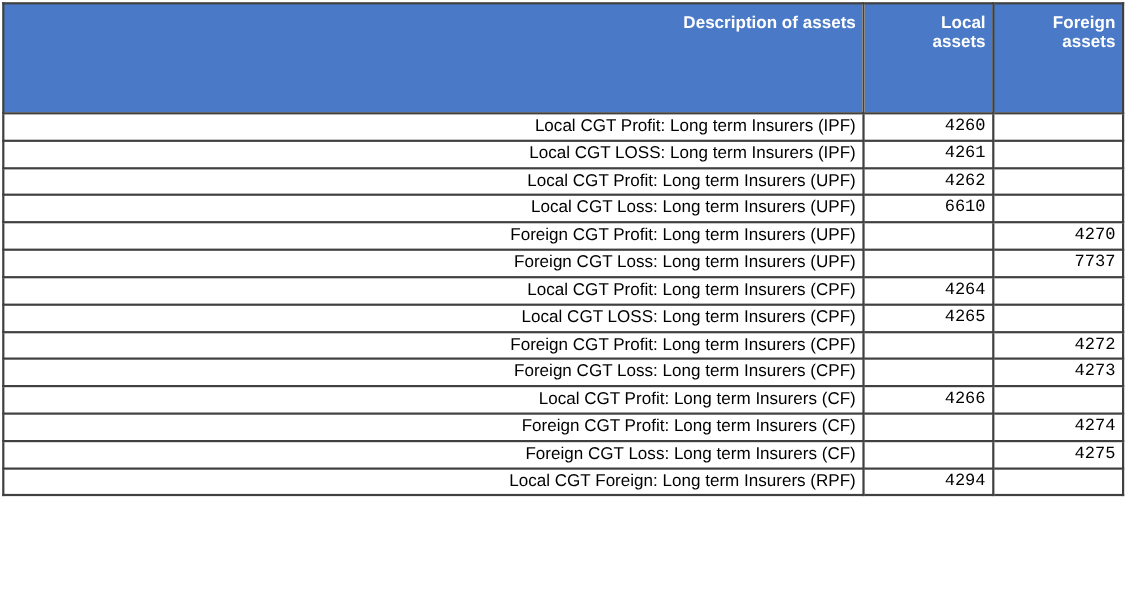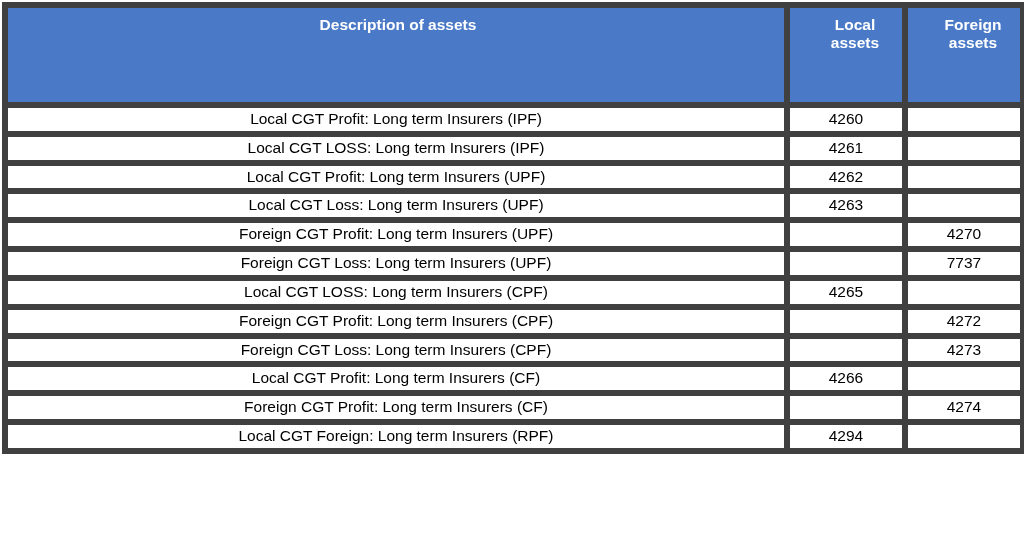--- a/index.html
+++ b/index.html
@@ -23,27 +23,27 @@
     table-layout: fixed;
     width: 1020px;
     margin: 2px 0 0 2px;
   }
   table.asset-table col.c-desc { width: 782px; }
   table.asset-table col.c-local { width: 118px; }
   table.asset-table col.c-foreign { width: 118px; }
 
   table.asset-table th,
   table.asset-table td {
-    border: 6px solid #404040;
+    border: 2px solid #404040;
     padding: 2px 6px 3px 6px;
     font-size: 15.5px;
     line-height: 1.15;
     color: #000000;
     vertical-align: top;
-    text-align: center;
+    text-align: right;
     background: #ffffff;
     height: 21px;
     box-sizing: border-box;
     white-space: nowrap;
     overflow: hidden;
     margin-top: 48px;
   }
   table.asset-table thead th {
     background: #4a7ac7;
     color: #ffffff;
@@ -54,20 +54,21 @@
   }
   table.asset-table thead th.desc-head {
     padding-left: 10px;
   }
   table.asset-table thead th.num-head {
     padding-left: 24px;
   }
   .hdr-line { display: block; }
   td.num {
     padding-left: 8px;
+    font-family: Liberation Mono, monospace;
   }
   td.desc {
     padding-left: 8px;
   }
 </style>
 </head>
 <body>
 
 <div class="table-wrap">
   <table class="asset-table">
@@ -102,32 +103,37 @@
           <td class="num">4261</td>
           <td class="num"></td>
         </tr>
         <tr>
           <td class="desc">Local CGT Profit: Long term Insurers (UPF)</td>
           <td class="num">4262</td>
           <td class="num"></td>
         </tr>
         <tr>
           <td class="desc">Local CGT Loss: Long term Insurers (UPF)</td>
-          <td class="num">4263</td>
+          <td class="num">6610</td>
           <td class="num"></td>
         </tr>
         <tr>
           <td class="desc">Foreign CGT Profit: Long term Insurers (UPF)</td>
           <td class="num"></td>
           <td class="num">4270</td>
         </tr>
         <tr>
           <td class="desc">Foreign CGT Loss: Long term Insurers (UPF)</td>
           <td class="num"></td>
           <td class="num">7737</td>
+        </tr>
+        <tr>
+          <td class="desc">Local CGT Profit: Long term Insurers (CPF)</td>
+          <td class="num">4264</td>
+          <td class="num"></td>
         </tr>
         <tr>
           <td class="desc">Local CGT LOSS: Long term Insurers (CPF)</td>
           <td class="num">4265</td>
           <td class="num"></td>
         </tr>
         <tr>
           <td class="desc">Foreign CGT Profit: Long term Insurers (CPF)</td>
           <td class="num"></td>
           <td class="num">4272</td>
@@ -141,19 +147,24 @@
           <td class="desc">Local CGT Profit: Long term Insurers (CF)</td>
           <td class="num">4266</td>
           <td class="num"></td>
         </tr>
         <tr>
           <td class="desc">Foreign CGT Profit: Long term Insurers (CF)</td>
           <td class="num"></td>
           <td class="num">4274</td>
         </tr>
         <tr>
+          <td class="desc">Foreign CGT Loss: Long term Insurers (CF)</td>
+          <td class="num"></td>
+          <td class="num">4275</td>
+        </tr>
+        <tr>
           <td class="desc">Local CGT Foreign: Long term Insurers (RPF)</td>
           <td class="num">4294</td>
           <td class="num"></td>
         </tr>
       </tbody>
   </table>
 </div>
 
 </body></html>

